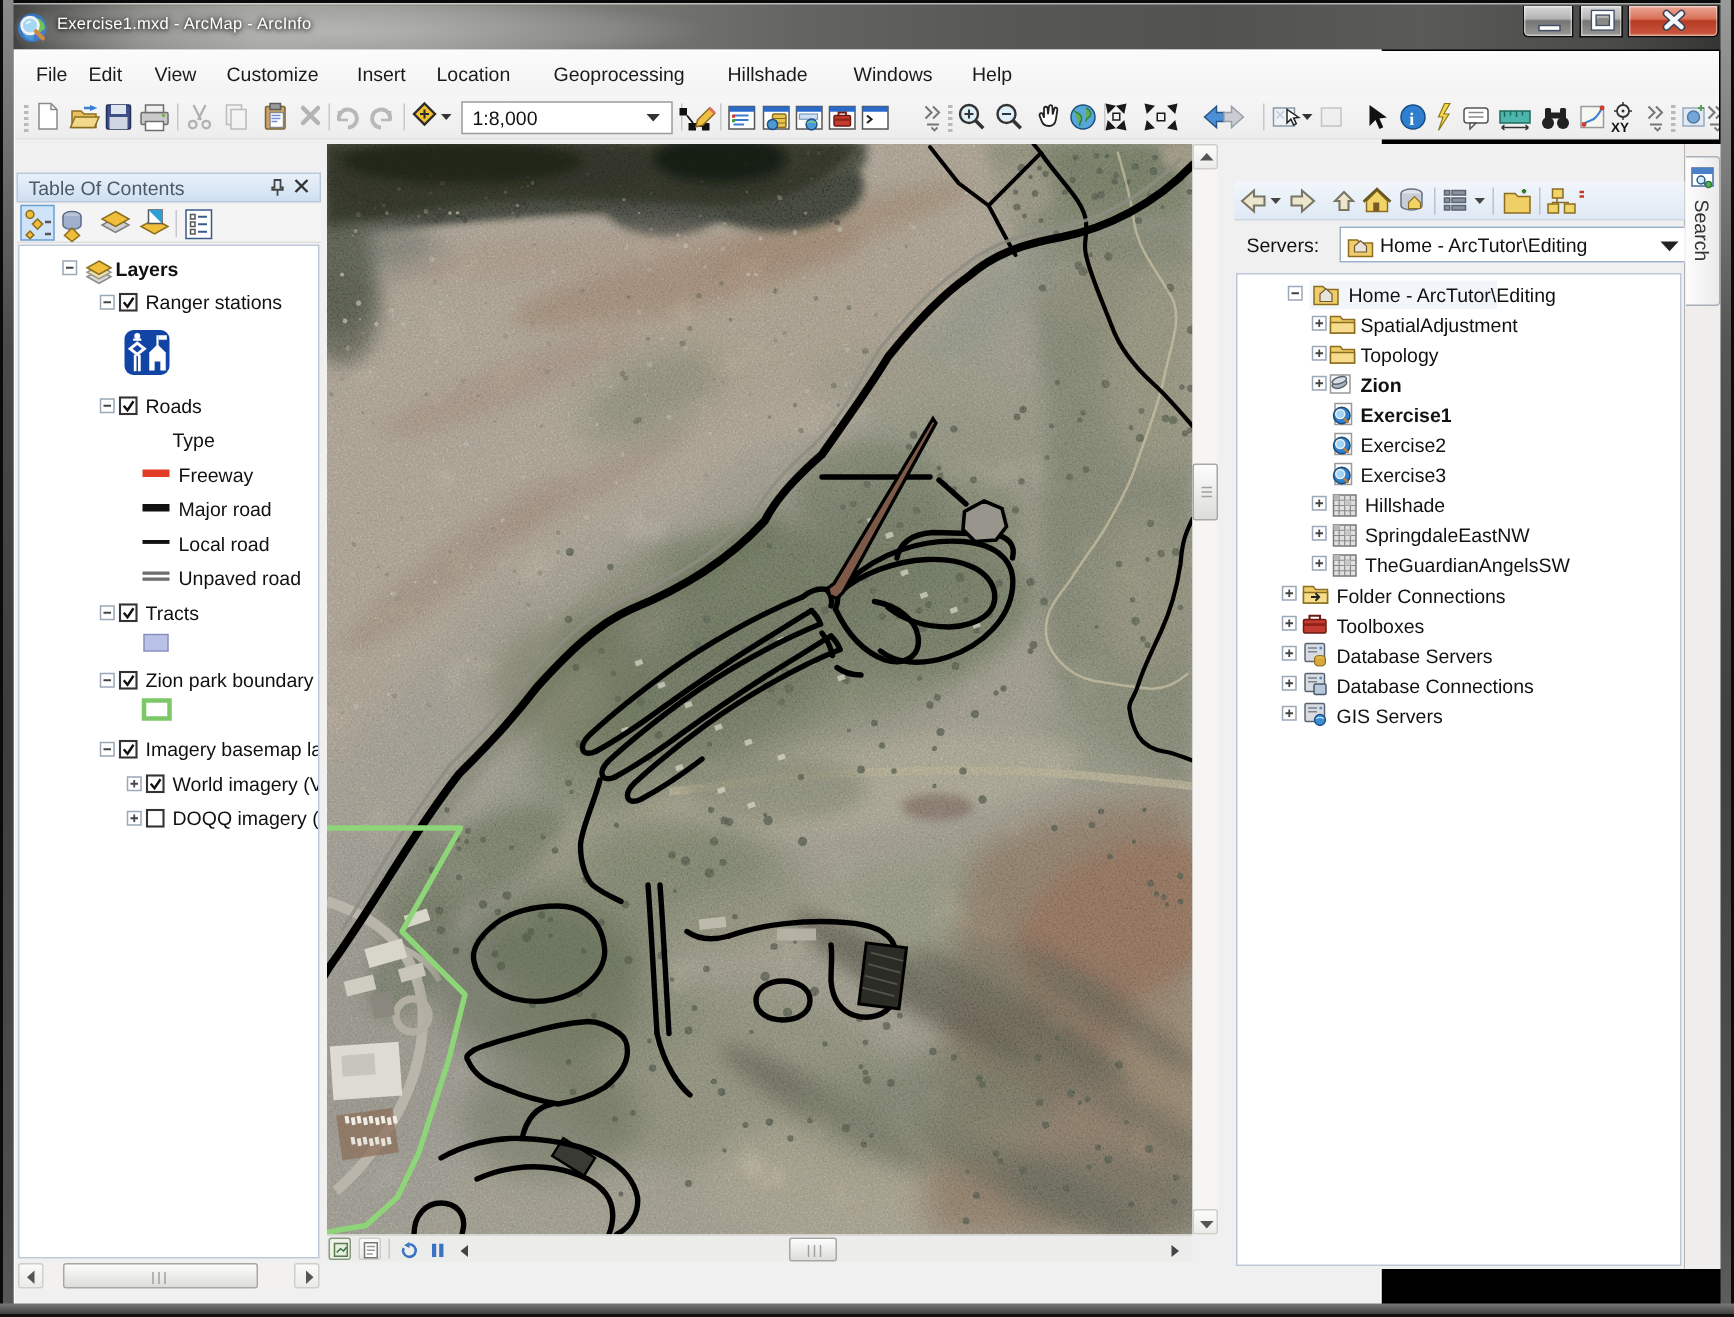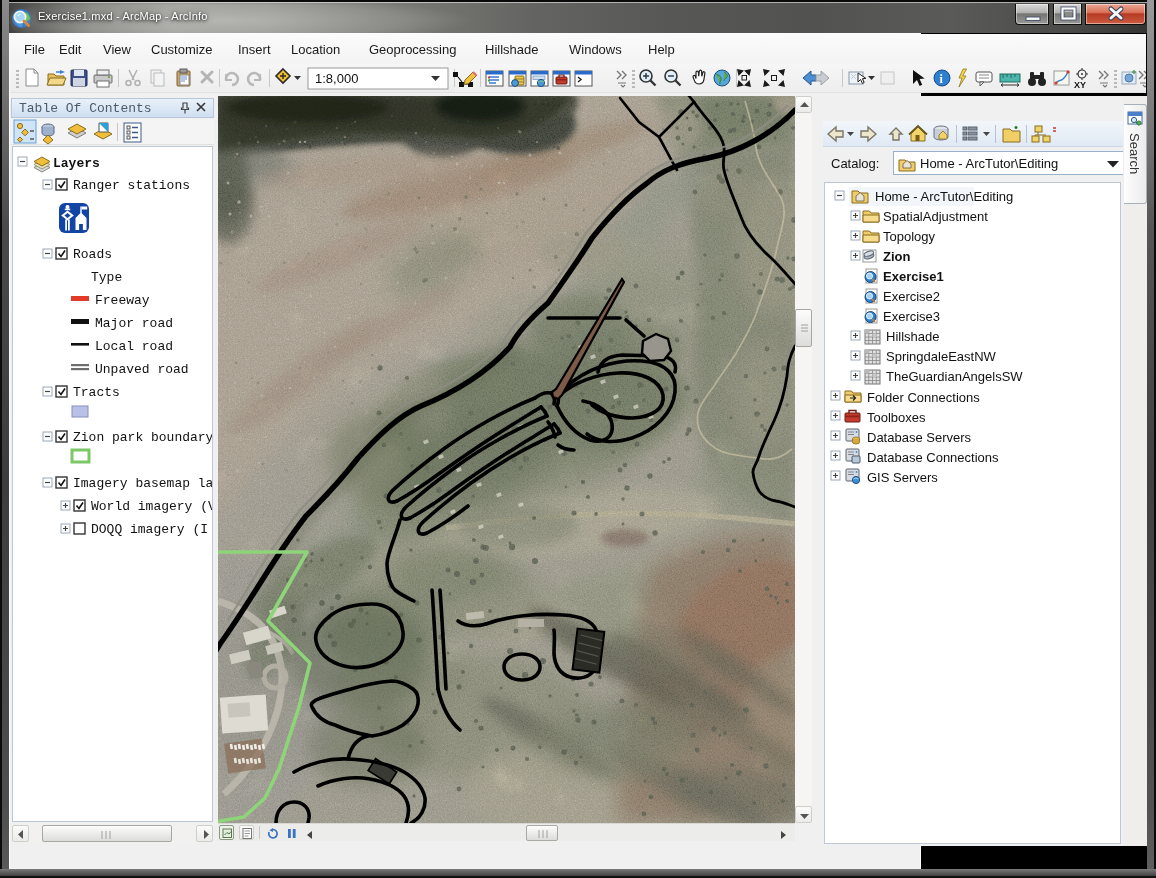--- a/index.html
+++ b/index.html
@@ -43,23 +43,23 @@
 
 #toolbar { position:absolute; left:0; top:30px; width:1136px; height:29px; background:linear-gradient(#f6f6f6,#ededed); border-bottom:1px solid #e2e2e2;}
 
 
 .panel { position:absolute; background:#f0f0f0; }
 .phead { position:absolute; left:0; top:2px; right:0; height:20px;
   background:linear-gradient(#e9f1fa,#cfdff0); border:1px solid #b8c8da; font-size:13px; color:#4a5a6a; padding:2px 0 0 7px; }
 .phead .pin { position:absolute; right:22px; top:3px; width:12px; height:13px; }
 .phead .px { position:absolute; right:6px; top:2px; width:12px; height:13px; font-size:12px; color:#333; }
 .ptools { position:absolute; left:0; right:0; height:26px; background:#f4f4f4; }
-.ptree { position:absolute; background:#fff; border:1px solid #bdc7d8; overflow:hidden; }
-
-#toc { left:1px; top:62px; width:203px; height:750px;font-family:Liberation Mono, monospace; }
+.ptree { position:absolute; background:#fff; border:1px solid #bdc7d8; overflow:hidden;padding-left:24px; }
+
+#toc { left:1px; top:79px; width:203px; height:750px; }
 #cat { left:813px; top:62px; width:300px; height:750px; }
 #searchstrip { position:absolute; left:1113px; top:62px; width:25px; height:750px; background:#efeeec; }
 #searchtab { position:absolute; left:1px; top:8px; width:23px; height:100px; background:linear-gradient(90deg,#fdfdfd,#ebebeb); border:1px solid #a8b0ba; border-left:none; border-radius:0 3px 3px 0; }
 #searchtext { position:absolute; left:3px; top:28px; font-size:13px; color:#333; writing-mode:vertical-rl; }
 
 
 #mapbox { position:absolute; left:208px; top:62px; width:577px; height:727px; background:#9aa08c; overflow:hidden; }
 
 
 .sb { position:absolute; background:#f2f1ef; }
@@ -1343,21 +1343,21 @@
           <g>
               <rect x="212" y="5" width="7" height="6" fill="#f0d468" stroke="#8a6d1f"></rect>
               <rect x="209" y="15" width="7" height="6" fill="#f0d468" stroke="#8a6d1f"></rect>
               <rect x="220" y="15" width="7" height="6" fill="#f0d468" stroke="#8a6d1f"></rect>
               <path d="M215 11 v3 h-3 v1 m11 -1 h-8" stroke="#8a6d1f" fill="none"></path>
               <path d="M230 7 h3 M230 10 h3" stroke="#c23a2a" stroke-width="1.6"></path>
             </g>
         </svg>
       </div>
       <div style="position:absolute; left:0; top:53px; width:299px; height:30px; font-size:13px; color:#111;">
-        <span style="position:absolute; left:8px; top:7px;">Catalog:</span>
+        <span style="position:absolute; left:8px; top:7px;">Servers:</span>
         <div style="position:absolute; left:70px; top:2px; width:234px; height:24px; background:#fff; border:1px solid #9ab0c8;">
           <svg style="position:absolute;left:4px;top:3px" width="18" height="17">
               <path d="M1 5 h6 l2 2 h8 v9 h-16 z" fill="#f0cd6a" stroke="#8a6d1f"></path>
               <path d="M5 9 l4 -3.5 4 3.5 v4 h-8 z" fill="#e8e4da" stroke="#6a5a3a" stroke-width=".8"></path>
             </svg>
           <span style="position:absolute; left:26px; top:4px;">Home - ArcTutor\Editing</span>
           <svg style="position:absolute; right:4px; top:0;" width="18" height="22">
               <path d="M3 9 l6 6.5 6 -6.5 z" fill="#222"></path>
             </svg>
         </div>

